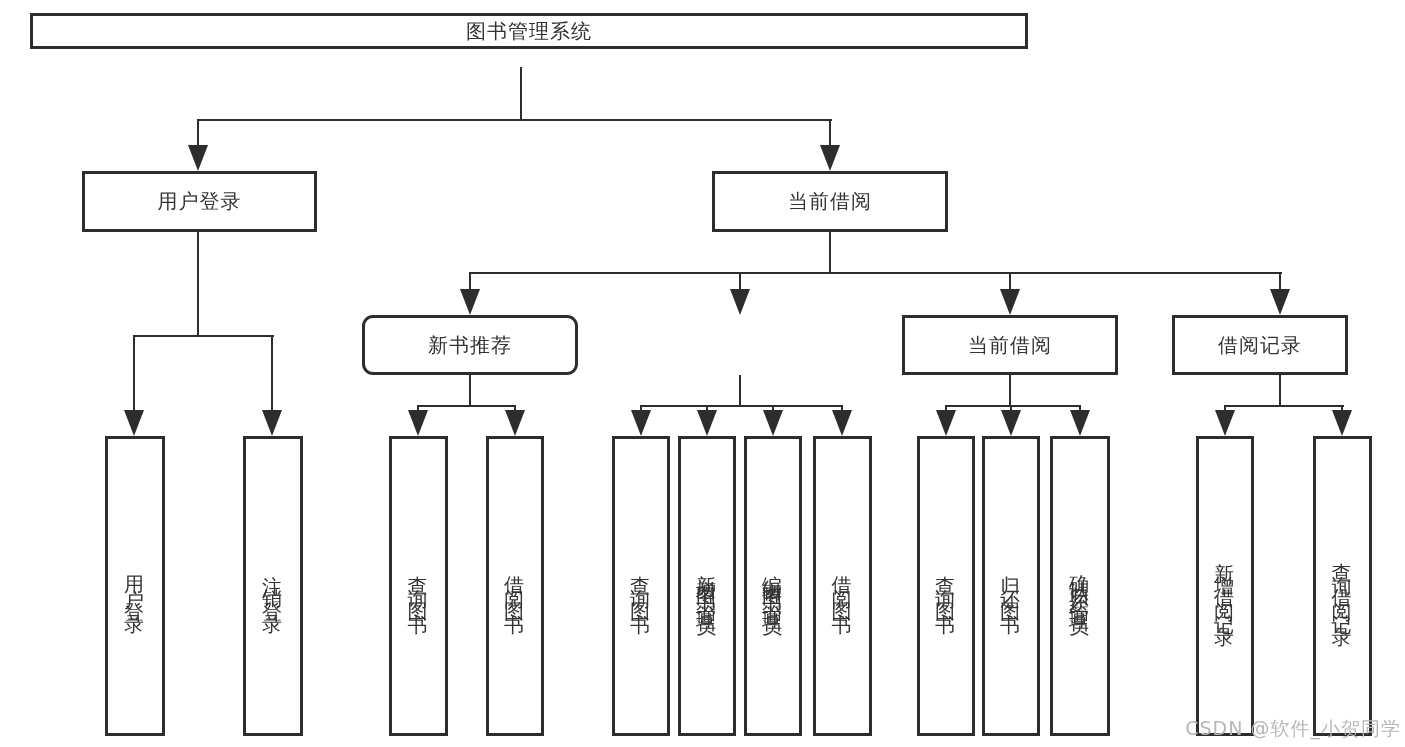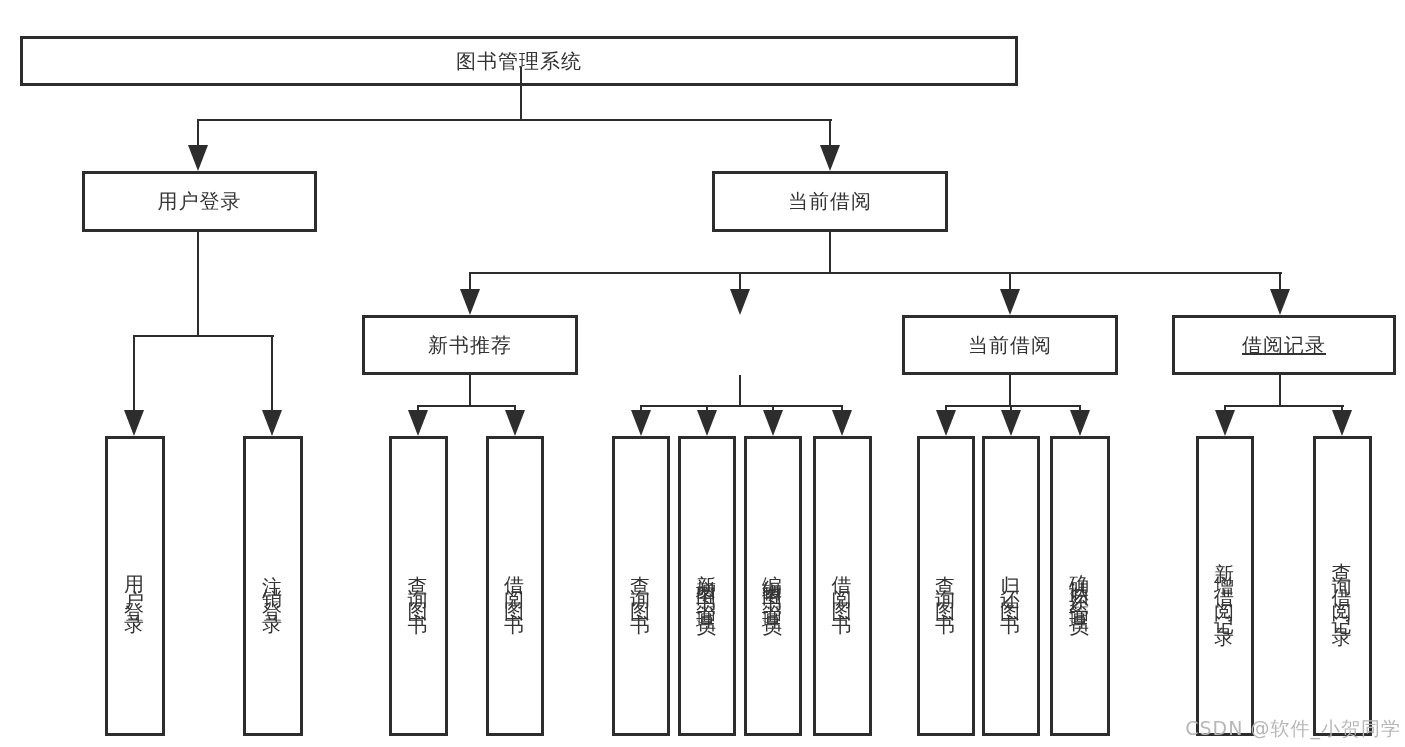--- a/index.html
+++ b/index.html
@@ -43,21 +43,21 @@
     color:#b7b7b7;
     letter-spacing:1px;
     white-space:nowrap;
   }
 </style>
 </head>
 <body>
 
 <div class="stage">
 
-  <div class="box" style="left:20px;top:13px;width:998px;height:50px;margin-top:23px;">
+  <div class="box" style="left:30px;top:13px;width:998px;height:36px;">
     <span class="hlabel">图书管理系统</span>
   </div>
 
   <div class="line" style="left:520px;top:67px;width:2px;height:53px;"></div>
   <div class="line" style="left:197px;top:119px;width:635px;height:2px;"></div>
   <div class="line" style="left:197px;top:119px;width:2px;height:28px;"></div>
   <div class="arrow" style="left:188px;top:145px;"></div>
   <div class="line" style="left:829px;top:119px;width:2px;height:28px;"></div>
   <div class="arrow" style="left:820px;top:145px;"></div>
 
@@ -79,27 +79,27 @@
   <div class="line" style="left:469px;top:272px;width:813px;height:2px;"></div>
   <div class="line" style="left:469px;top:272px;width:2px;height:19px;"></div>
   <div class="arrow" style="left:460px;top:289px;"></div>
   <div class="line" style="left:739px;top:272px;width:2px;height:19px;"></div>
   <div class="arrow" style="left:730px;top:289px;"></div>
   <div class="line" style="left:1009px;top:272px;width:2px;height:19px;"></div>
   <div class="arrow" style="left:1000px;top:289px;"></div>
   <div class="line" style="left:1279px;top:272px;width:2px;height:19px;"></div>
   <div class="arrow" style="left:1270px;top:289px;"></div>
 
-  <div class="box" style="left:362px;top:315px;width:216px;height:60px;">
+  <div class="box" style="left:362px;top:315px;width:216px;height:60px;border-radius:11px;">
     <span class="hlabel">新书推荐</span>
   </div>
   <div class="box" style="left:902px;top:315px;width:216px;height:60px;justify-content:center;">
     <span class="hlabel">当前借阅</span>
   </div>
-  <div class="box" style="left:1172px;top:315px;width:224px;height:60px;text-decoration:underline;">
+  <div class="box" style="left:1172px;top:315px;width:176px;height:60px;">
     <span class="hlabel">借阅记录</span>
   </div>
 
   <div class="line" style="left:469px;top:375px;width:2px;height:31px;"></div>
   <div class="line" style="left:417px;top:405px;width:99px;height:2px;"></div>
   <div class="line" style="left:417px;top:405px;width:2px;height:8px;"></div>
   <div class="arrow" style="left:408px;top:410px;"></div>
   <div class="line" style="left:514px;top:405px;width:2px;height:8px;"></div>
   <div class="arrow" style="left:505px;top:410px;"></div>
 

